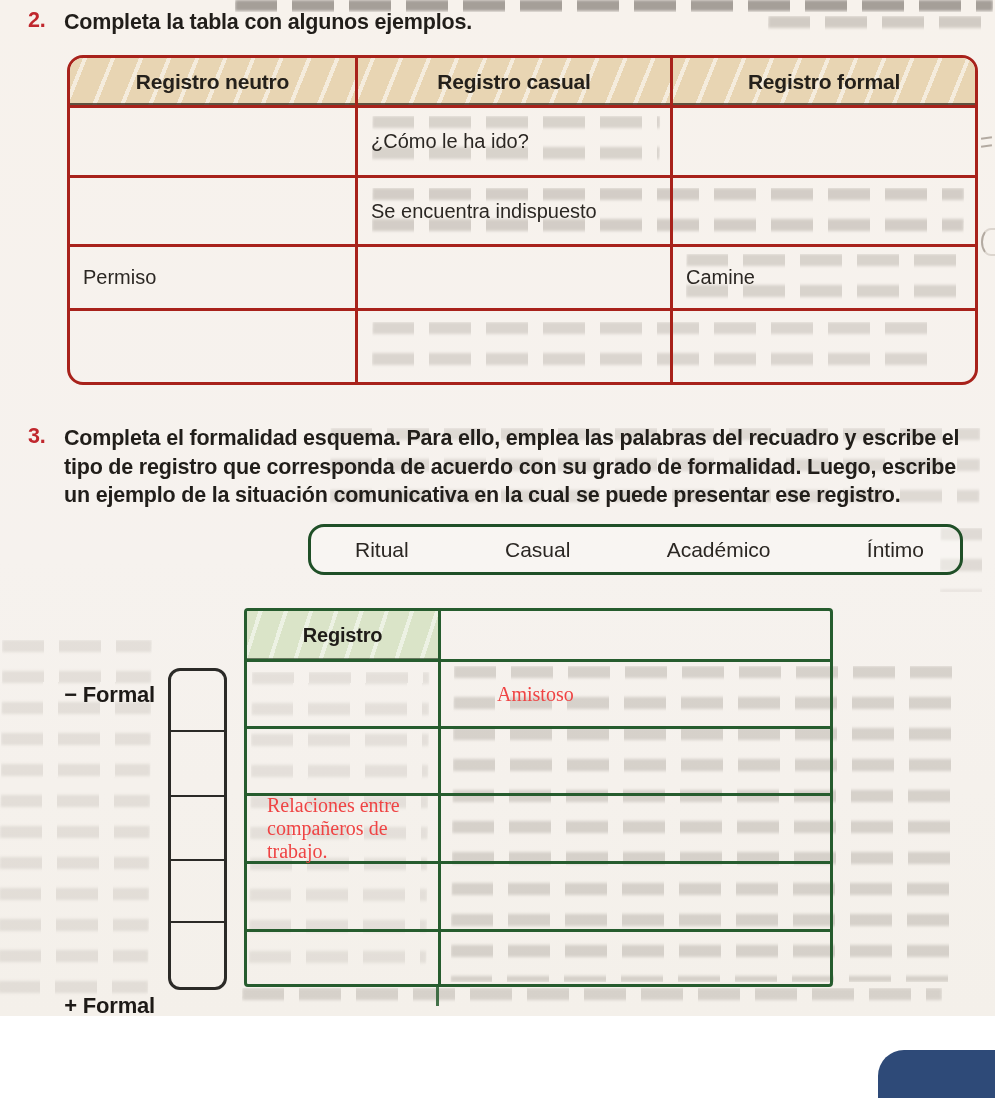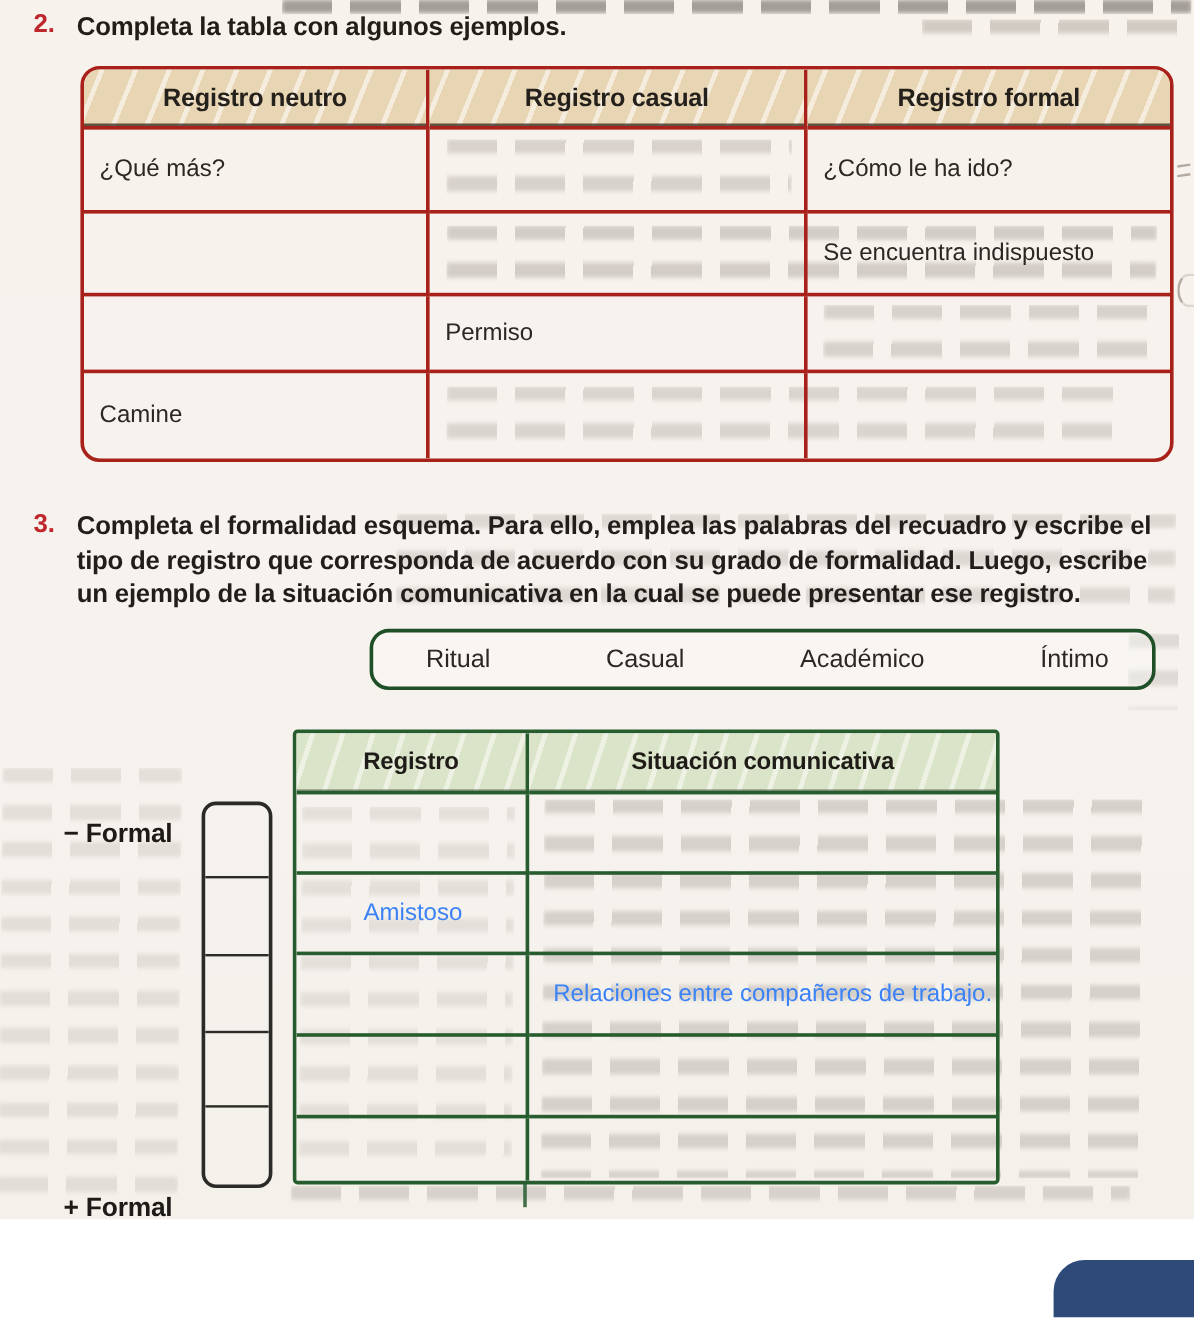--- a/index.html
+++ b/index.html
@@ -77,31 +77,31 @@
   .gtable > div:nth-child(2n){border-right:none;}
   .gtable > div:nth-child(n+11){border-bottom:none;}
   .ghead{
     justify-content:center;
     background:
       repeating-linear-gradient(108deg,rgba(255,255,255,0) 0 11px,rgba(255,255,255,.5) 11px 15px,rgba(255,255,255,0) 15px 24px),
       #dae4c8;
     box-shadow:inset 0 -1px 0 rgba(30,50,28,.6);
     font-weight:700;font-size:20px;color:#1f1c18;letter-spacing:-.2px;
   }
-  .gcell{font-size:20px;color:#3b82f6;padding-left:20px;}
+  .gcell{font-size:20px;color:#ef4444;padding-left:20px;font-family:Liberation Serif, serif;}
   .gcell.pad-xl{padding-left:56px;}
   
   .scale{
     left:168px;top:668px;width:59px;height:322px;
     border:3px solid #2b2a27;border-radius:12px;box-sizing:border-box;
     display:grid;grid-template-rows:61px 65px 64px 62px auto;overflow:hidden;
   }
   .scale > div{border-bottom:2.5px solid #2b2a27;}
   .scale > div:last-child{border-bottom:none;}
-  .flabel{font-weight:700;font-size:22px;color:#1d1a17;width:102px;letter-spacing:-.2px;}
+  .flabel{font-weight:700;font-size:22px;color:#1d1a17;width:102px;text-align:right;letter-spacing:-.2px;}
   
   .divider-tail{left:436px;top:986px;width:3px;height:20px;background:#265c2e;opacity:.85;}
   .edge-dashes span{display:block;width:11px;height:2px;background:#b3aaa1;margin-bottom:6px;transform:rotate(-8deg);}
   .edge-arc{left:981px;top:228px;width:18px;height:24px;border-left:2.5px solid #b3aaa1;border-top:2.5px solid rgba(179,170,161,.4);
     border-bottom:2.5px solid rgba(179,170,161,.4);border-radius:50% 0 0 50%/50% 0 0 50%;}
   
   .corner{left:878px;top:1050px;width:117px;height:48px;border-top-left-radius:26px;background:#2e4a78;}
 </style>
 </head>
 <body>
@@ -122,21 +122,20 @@
 <div class="abs bl" style="left:0;top:640px;width:150px;height:370px;opacity:.2;"></div>
 
 <span class="abs exnum" style="left:28px;top:8px;">2.</span>
 <span class="abs extitle" style="left:64px;top:8px;">Completa la tabla con algunos ejemplos.</span>
 
 <div class="abs rtable">
   <div class="rhead">Registro neutro</div>
   <div class="rhead">Registro casual</div>
   <div class="rhead">Registro formal</div>
 
-  <div class="rcell">¿Qué más?</div>
   <div class="rcell"></div>
   <div class="rcell">¿Cómo le ha ido?</div>
 
   <div class="rcell"></div>
   <div class="rcell"></div>
   <div class="rcell">Se encuentra indispuesto</div>
 
   <div class="rcell"></div>
   <div class="rcell pad-lg">Permiso</div>
   <div class="rcell"></div>
@@ -167,21 +166,20 @@
 <div class="abs scale">
   <div></div>
   <div></div>
   <div></div>
   <div></div>
   <div></div>
 </div>
 
 <div class="abs gtable">
   <div class="ghead">Registro</div>
-  <div class="ghead">Situación comunicativa</div>
 
   <div class="gcell"></div>
   <div class="gcell"></div>
 
   <div class="gcell pad-xl">Amistoso</div>
   <div class="gcell"></div>
 
   <div class="gcell"></div>
   <div class="gcell">Relaciones entre compañeros de trabajo.</div>
 

